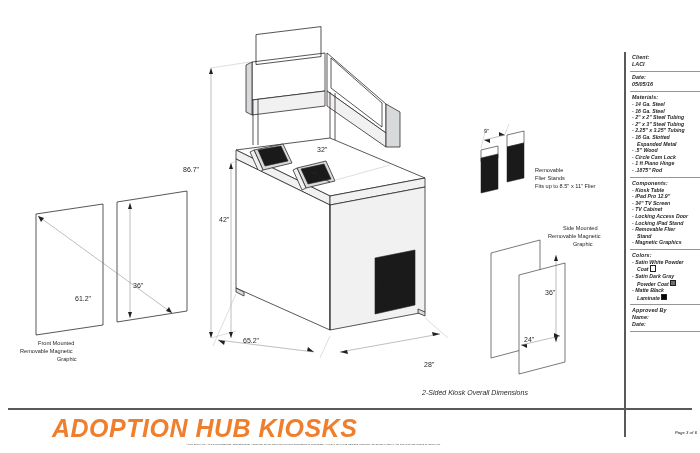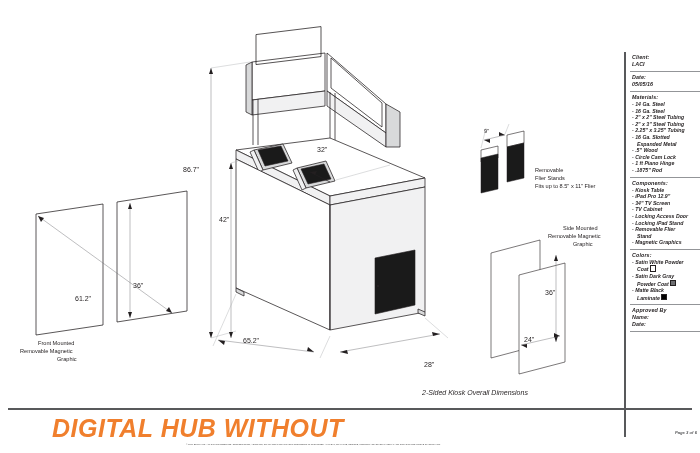--- a/index.html
+++ b/index.html
@@ -262,14 +262,14 @@
   <div class="spec-block">
     <div class="spec-h">Approved By</div>
     <div class="spec-h">Name:</div>
     <div class="spec-h">Date:</div>
   </div>
 
   <div id="page-num">Page 3 of 6</div>
 </div>
 
 <div id="bottom-rule"></div>
-<div id="bottom-title">DIGITAL HUB WITHOUT</div>
+<div id="bottom-title">ADOPTION HUB KIOSKS</div>
 <div id="copyright">© 2016 STRUX INC. ALL RIGHTS RESERVED. REPRODUCTION, ADOPTION, OR TRANSLATION WITHOUT PERMISSION IS PROHIBITED. ALL TEXT, GRAPHICS, DESIGNS, CONTENT AND OTHER MATERIAL ARE COPYRIGHTED WORKS OF STRUX INC.</div>
 
 </body></html>

